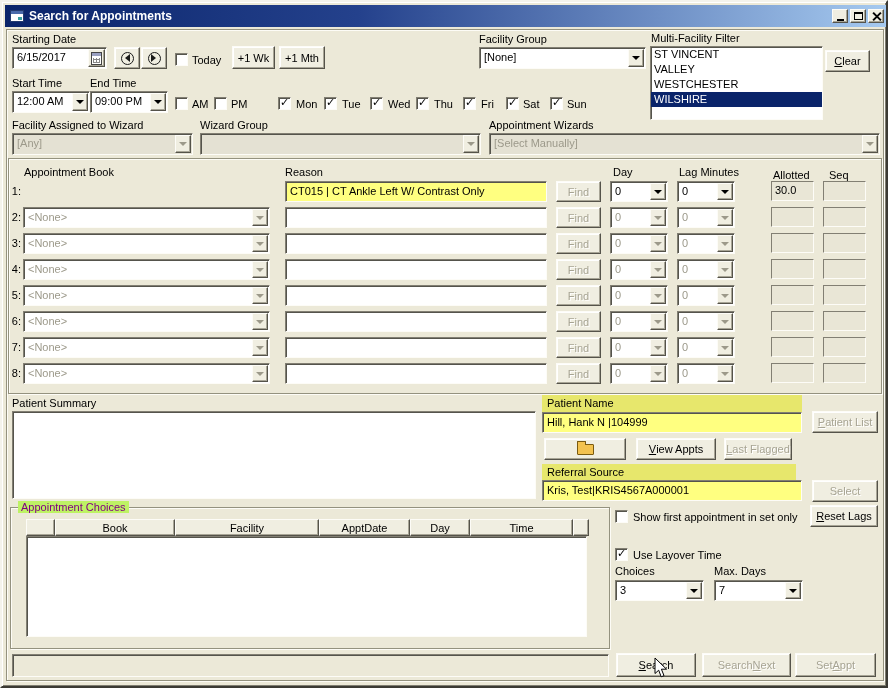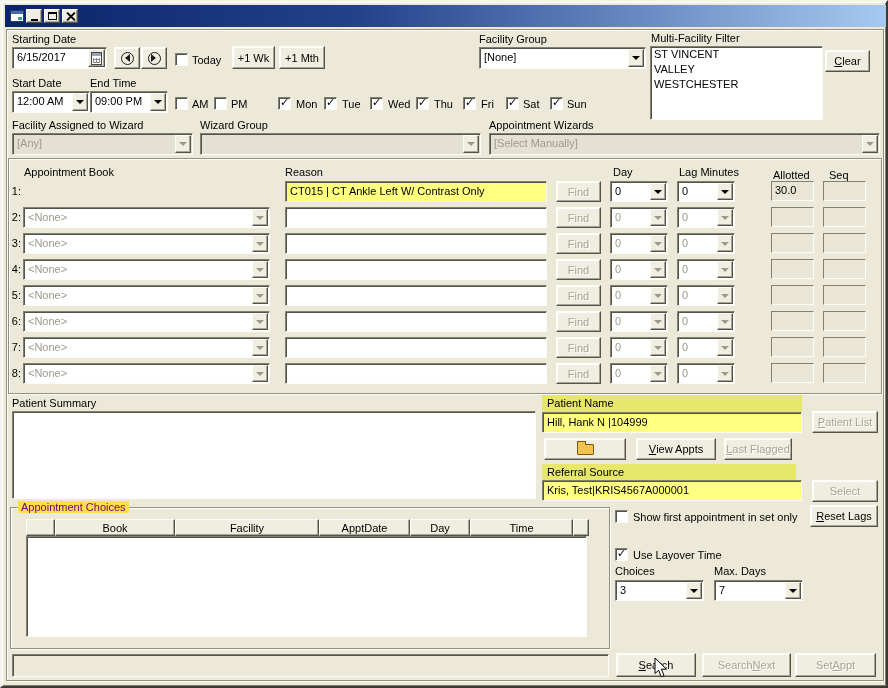--- a/index.html
+++ b/index.html
@@ -54,21 +54,21 @@
   .cb{position:absolute;width:13px;height:13px;background:#fff;border:1px solid;
      border-color:#827f73 #fdfcf7 #fdfcf7 #827f73;box-shadow:inset 1px 1px 0 #55544c;}
   .cb.on::after{content:"\2713";position:absolute;left:1px;top:-2px;font:bold 11px "DejaVu Sans",sans-serif;color:#000;}
 
   .listbox{position:absolute;background:#fff;border:1px solid;
      border-color:#827f73 #fdfcf7 #fdfcf7 #827f73;box-shadow:inset 1px 1px 0 #55544c;overflow:hidden;}
   .li{height:15px;font:11px "Liberation Sans",sans-serif;color:#000;padding:1px 2px 0 3px;white-space:nowrap;}
   .li.sel{background:#0a246a;color:#fff;}
 
   .etched{position:absolute;border:1px solid #94927f;box-shadow:inset 1px 1px 0 #fdfcf6,1px 1px 0 #fdfcf6;}
-  .grouplbl{position:absolute;font:11px "Liberation Sans",sans-serif;color:#800080;background:#fde047;padding:0 3px;}
+  .grouplbl{position:absolute;font:11px "Liberation Sans",sans-serif;color:#800080;background:#bef264;padding:0 3px;}
 
   .r{position:absolute;left:0;width:100%;height:22px;}
   .th{background:#f0eee1;border:1px solid;border-color:#fdfcf7 #55534a #55534a #fdfcf7;
      box-shadow:inset -1px -1px 0 #a8a596;font:11px "Liberation Sans",sans-serif;
      display:flex;align-items:center;justify-content:center;height:17px;}
   .thead{position:absolute;display:flex;}
   .ystrip{position:absolute;background:#e7e76c;font:11px "Liberation Sans",sans-serif;color:#000;padding:2px 0 0 5px;white-space:nowrap;}
 
   .ring{width:13px;height:13px;border:1px solid #1a1a1a;border-radius:50%;display:flex;align-items:center;justify-content:center;}
   .tri-l{width:0;height:0;border:4px solid transparent;border-right:5px solid #1a1a1a;margin-left:-3px;}
@@ -86,20 +86,21 @@
   .cursor{position:absolute;z-index:50;}
   u{text-decoration:underline;}
 </style>
 </head>
 <body>
 
 <div class="window">
 
   <div class="titlebar">
     <span class="appicon"></span>
+    <span class="title">Search for Appointments</span>
     <span class="winbtn">
         <span class="g-min"></span>
       </span>
     <span class="winbtn">
         <span class="g-max"></span>
       </span>
     <span class="winbtn">
         <span class="g-close"></span>
       </span>
   </div>
@@ -134,24 +135,25 @@
     <span class="cbtn">
         <span class="arr"></span>
       </span>
   </div>
 
   <span class="lbl" style="left:649px;top:30px">Multi-Facility Filter</span>
   <div class="listbox" style="left:648px;top:44px;width:173px;height:74px">
     <div class="li">ST VINCENT</div>
     <div class="li">VALLEY</div>
     <div class="li">WESTCHESTER</div>
+    <div class="li sel">WILSHIRE</div>
   </div>
   <div class="btn" style="left:823px;top:48px;width:45px;height:22px"><u>C</u>lear</div>
 
-  <span class="lbl" style="left:10px;top:75px">Start Date</span>
+  <span class="lbl" style="left:10px;top:75px">Start Time</span>
   <div class="combo" style="left:10px;top:89px;width:78px;height:22px">
     <span class="t">12:00 AM</span>
     <span class="cbtn">
         <span class="arr"></span>
       </span>
   </div>
   <span class="lbl" style="left:88px;top:75px">End Time</span>
   <div class="combo" style="left:88px;top:89px;width:78px;height:22px">
     <span class="t">09:00 PM</span>
     <span class="cbtn">

